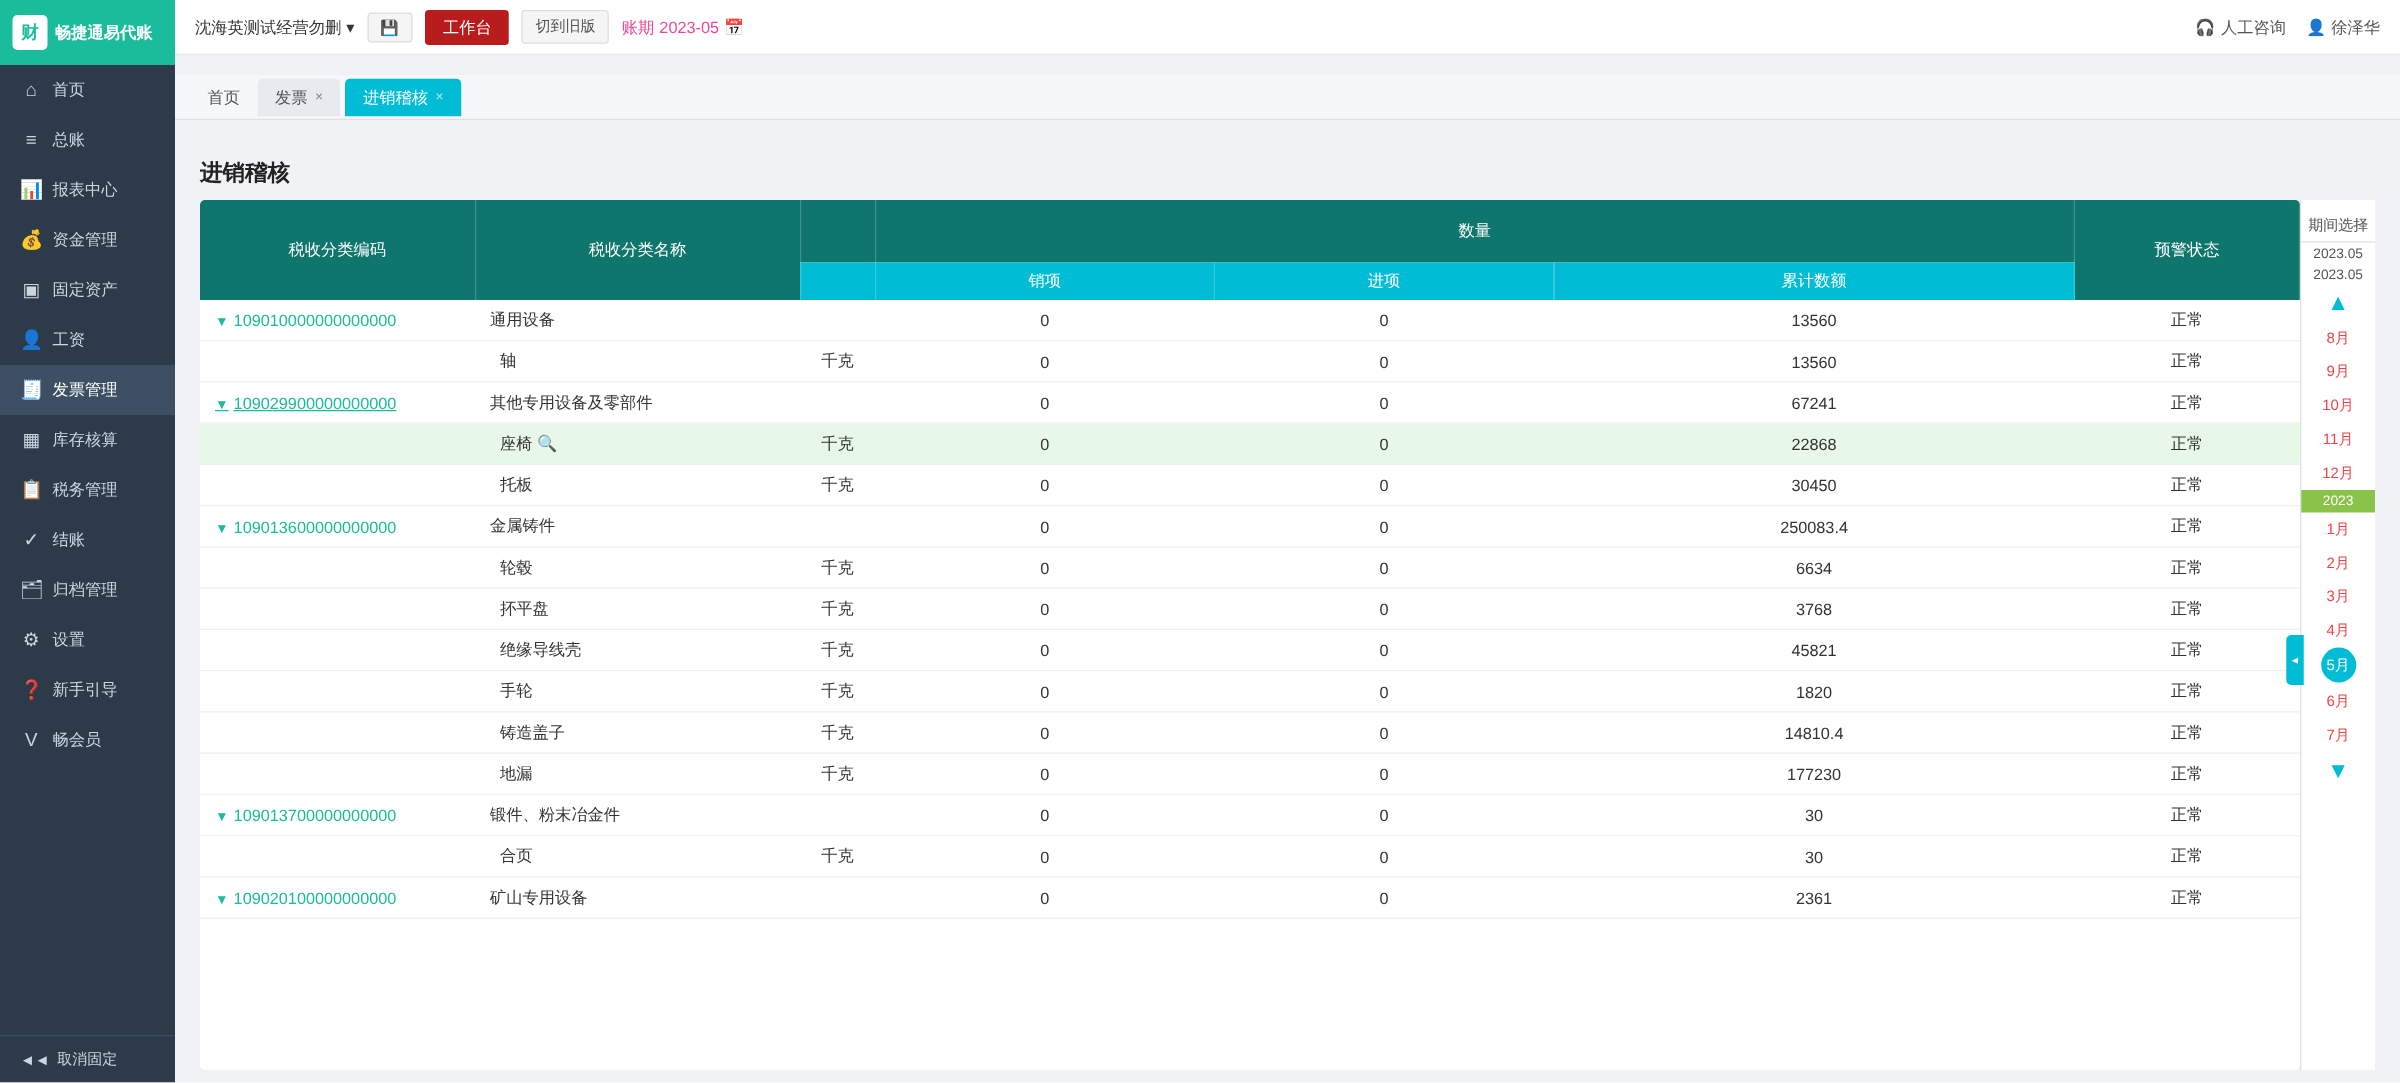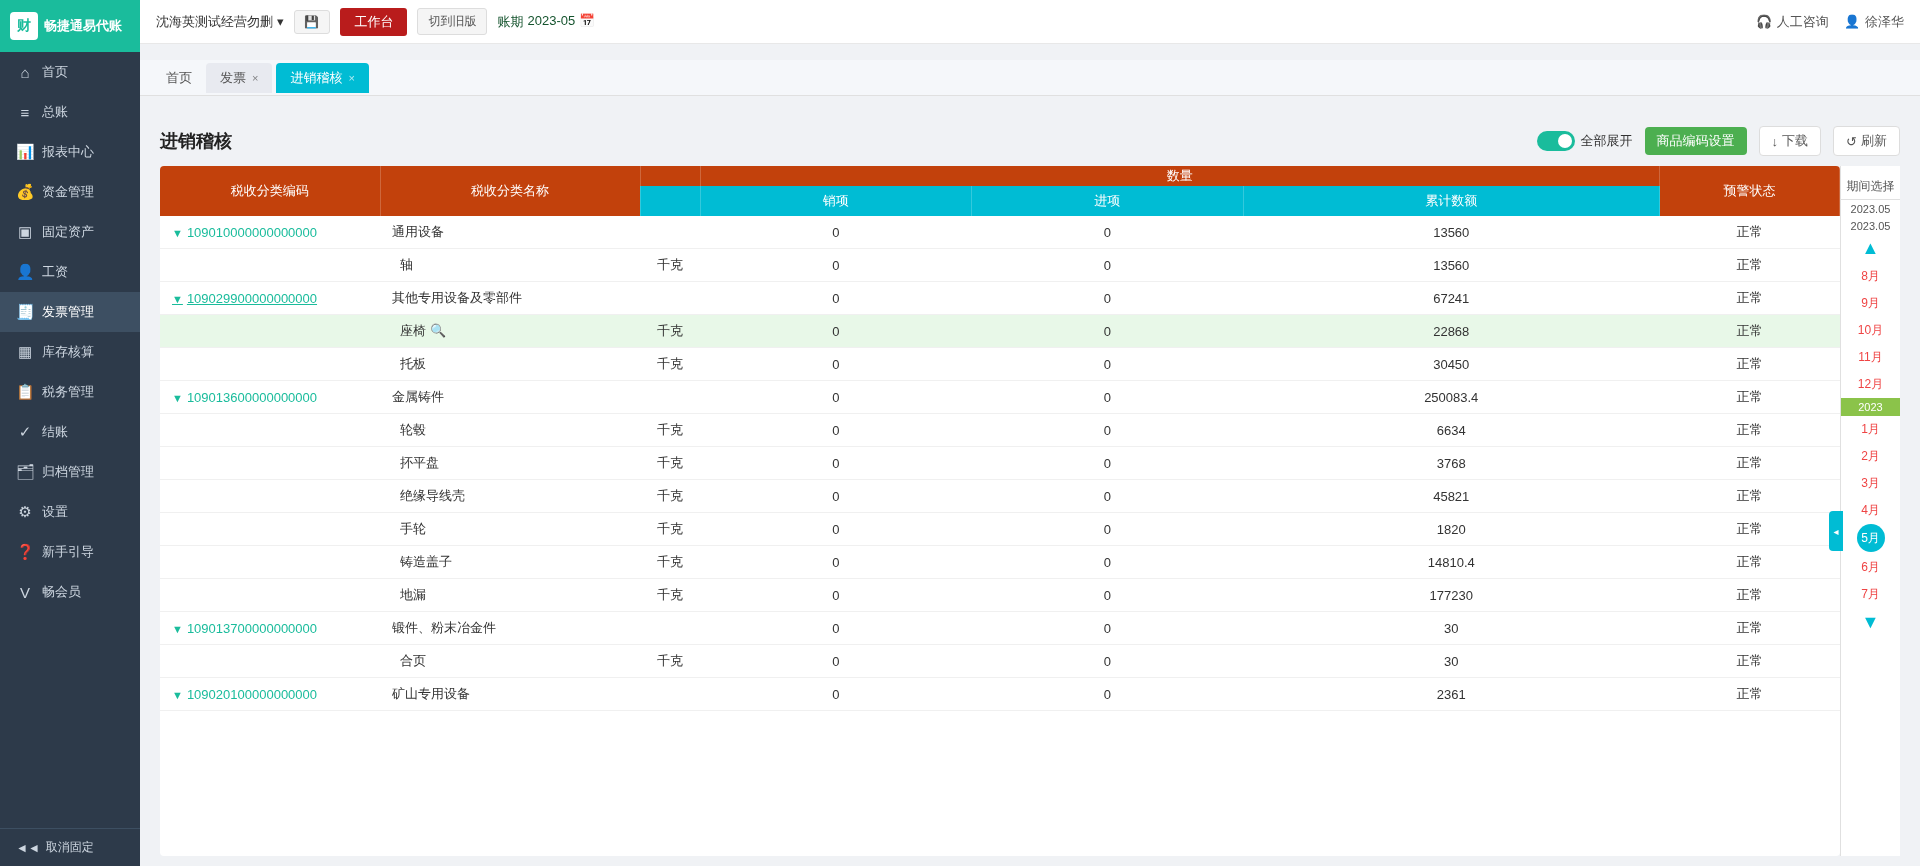--- a/index.html
+++ b/index.html
@@ -99,24 +99,24 @@
       background: #b91c1c;
       border: none;
       border-radius: 3px;
       padding: 5px 14px;
       cursor: pointer;
       font-size: 13px;
       color: #fff;
     }
     .topbar-period {
       display: flex;
-      align-items: flex-start;
+      align-items: center;
       gap: 4px;
       font-size: 13px;
-      color: #14532d;
+      color: #ec4899;
     }
     .topbar-right {
       margin-left: auto;
       display: flex;
       align-items: center;
       gap: 16px;
     }
     .topbar-right-item {
       display: flex;
       align-items: center;
@@ -240,23 +240,23 @@
       overflow: hidden;
       display: flex;
       flex-direction: column;
     }
     .data-table {
       width: 100%;
       border-collapse: collapse;
       font-size: 13px;
     }
     .data-table thead tr th {
-      background: #c2410c;
-      color: #fff;
-      padding: 1px 12px;
+      background: #0f766e;
+      color: #fff;
+      padding: 16px 12px;
       text-align: center;
       font-weight: normal;
       border-right: 1px solid rgba(255,255,255,0.2);
       white-space: nowrap;
     }
     .data-table thead tr.sub-header th {
       background: #00bcd4;
       padding: 6px 12px;
     }
     .data-table tbody tr td {
@@ -454,35 +454,20 @@
     </div>
     <div class="tab active">
       <span>进销稽核</span>
       <span class="tab-close">×</span>
     </div>
   </div>
 
   <div class="page-content">
     <div class="page-header">
       <h2 class="page-title">进销稽核</h2>
-      <div class="page-actions">
-        <div class="toggle-wrap">
-          <div class="toggle"></div>
-          <span>全部展开</span>
-        </div>
-        <button class="btn-green">商品编码设置</button>
-        <button class="btn-outline">
-          <span>↓</span>
-          <span>下载</span>
-        </button>
-        <button class="btn-outline">
-          <span>↺</span>
-          <span>刷新</span>
-        </button>
-      </div>
     </div>
 
     <div style="display:flex; flex:1; margin:0 20px 10px; overflow:hidden; gap:0;">
       <div class="table-container" style="margin:0; flex:1;">
         <div class="table-scroll">
           <table class="data-table">
             <thead>
               <tr>
                 <th rowspan="2" style="width:220px;">税收分类编码</th>
                 <th rowspan="2" style="width:260px;">税收分类名称</th>

